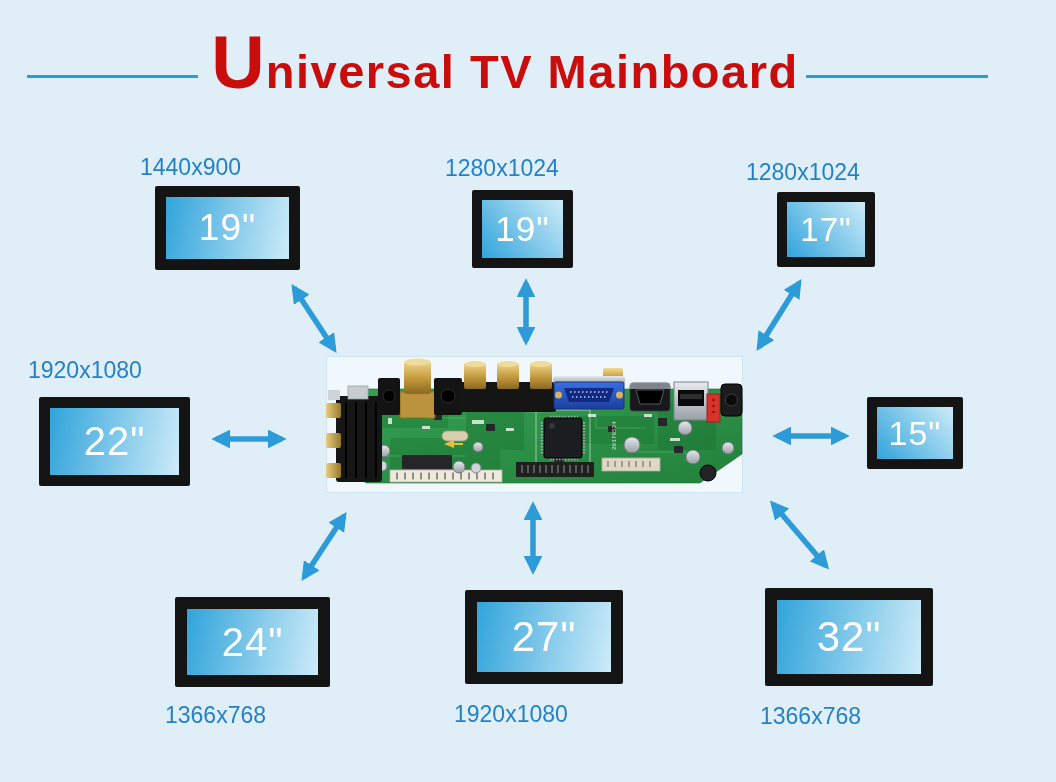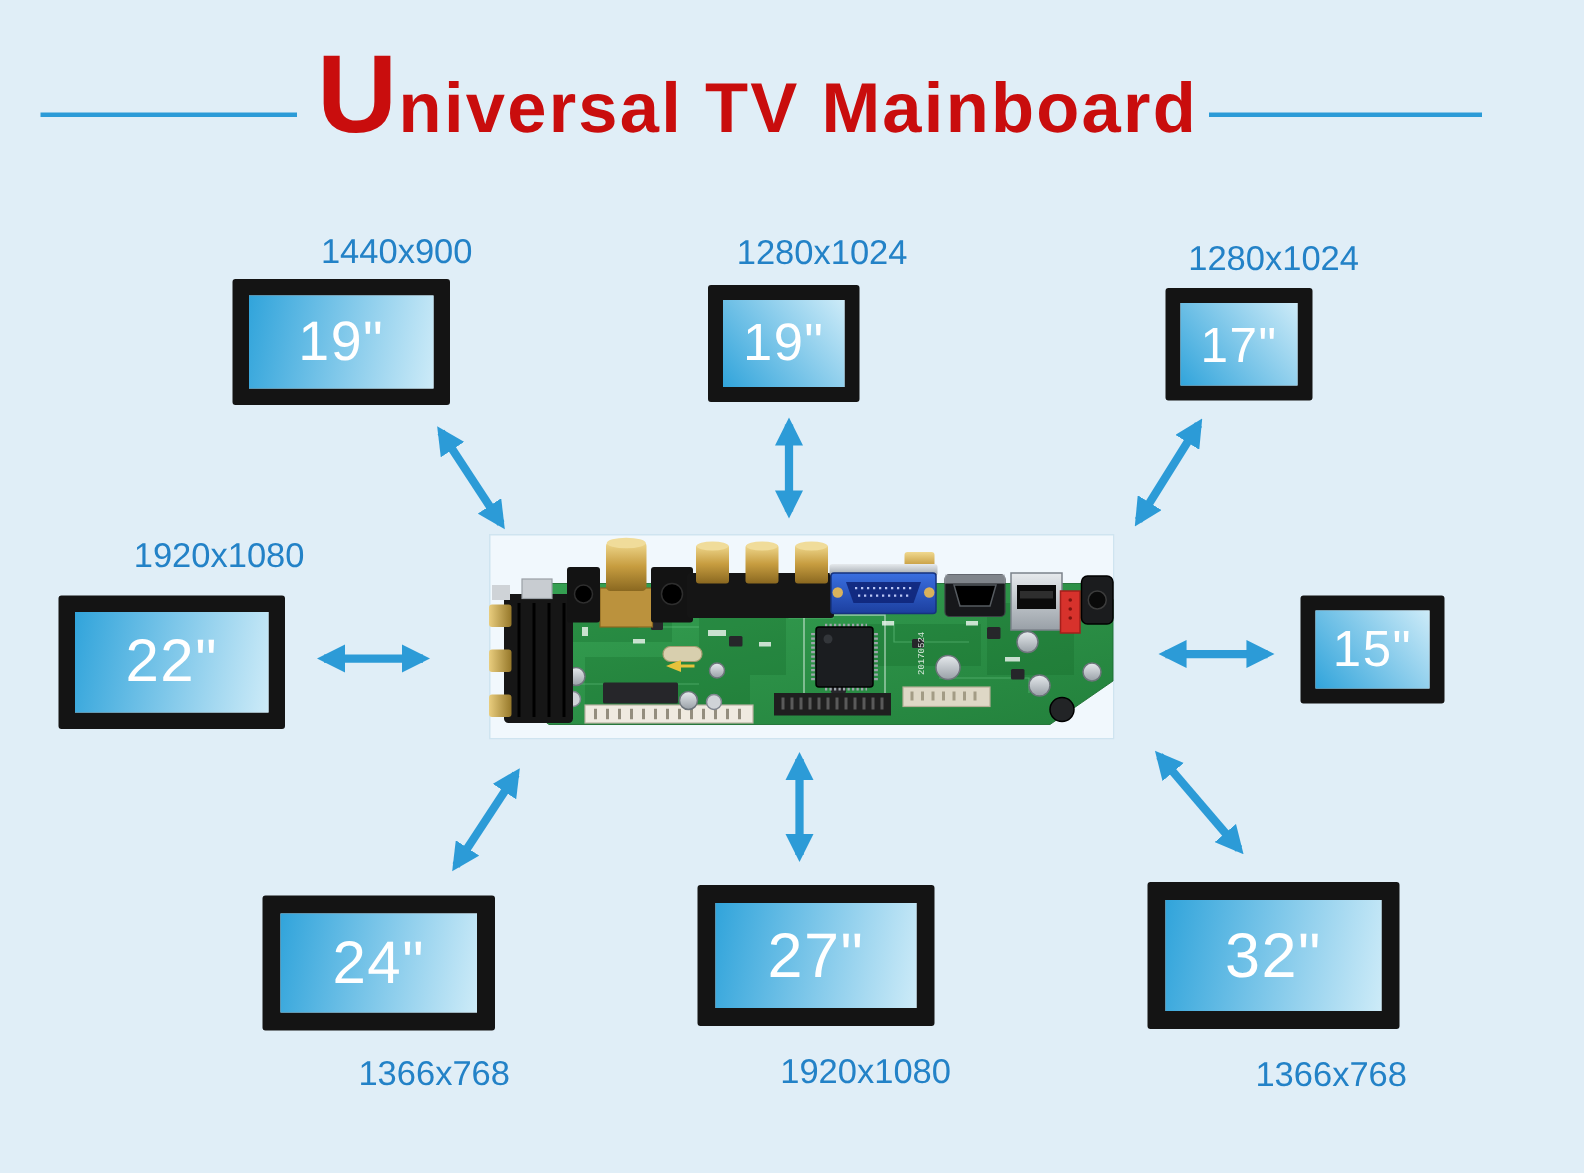--- a/index.html
+++ b/index.html
@@ -39,21 +39,21 @@
   .m-ml .size{font-size:40px}
   .m-mr{left:867px;top:397px;width:96px;height:72px;border-width:10px}
   .m-mr .size{font-size:34px}
   .m-bl{left:175px;top:597px;width:155px;height:90px;border-width:12px}
   .m-bl .size{font-size:40px}
   .m-bc{left:465px;top:590px;width:158px;height:94px;border-width:12px}
   .m-bc .size{font-size:42px}
   .m-br{left:765px;top:588px;width:168px;height:98px;border-width:12px}
   .m-br .size{font-size:42px}
 
-  .res-label{position:absolute;color:var(--label_blue);font-size:23px;text-align:right}
+  .res-label{position:absolute;color:var(--label_blue);font-size:23px;text-align:left}
   .r-tl{left:140px;top:154px;width:175px}
   .r-tc{left:445px;top:155px;width:160px}
   .r-tr{left:746px;top:159px;width:160px}
   .r-ml{left:28px;top:357px;width:175px}
   .r-mr{left:836px;top:357px;width:160px}
   .r-bl{left:165px;top:702px;width:175px}
   .r-bc{left:454px;top:701px;width:180px}
   .r-br{left:760px;top:703px;width:178px}
 
   

